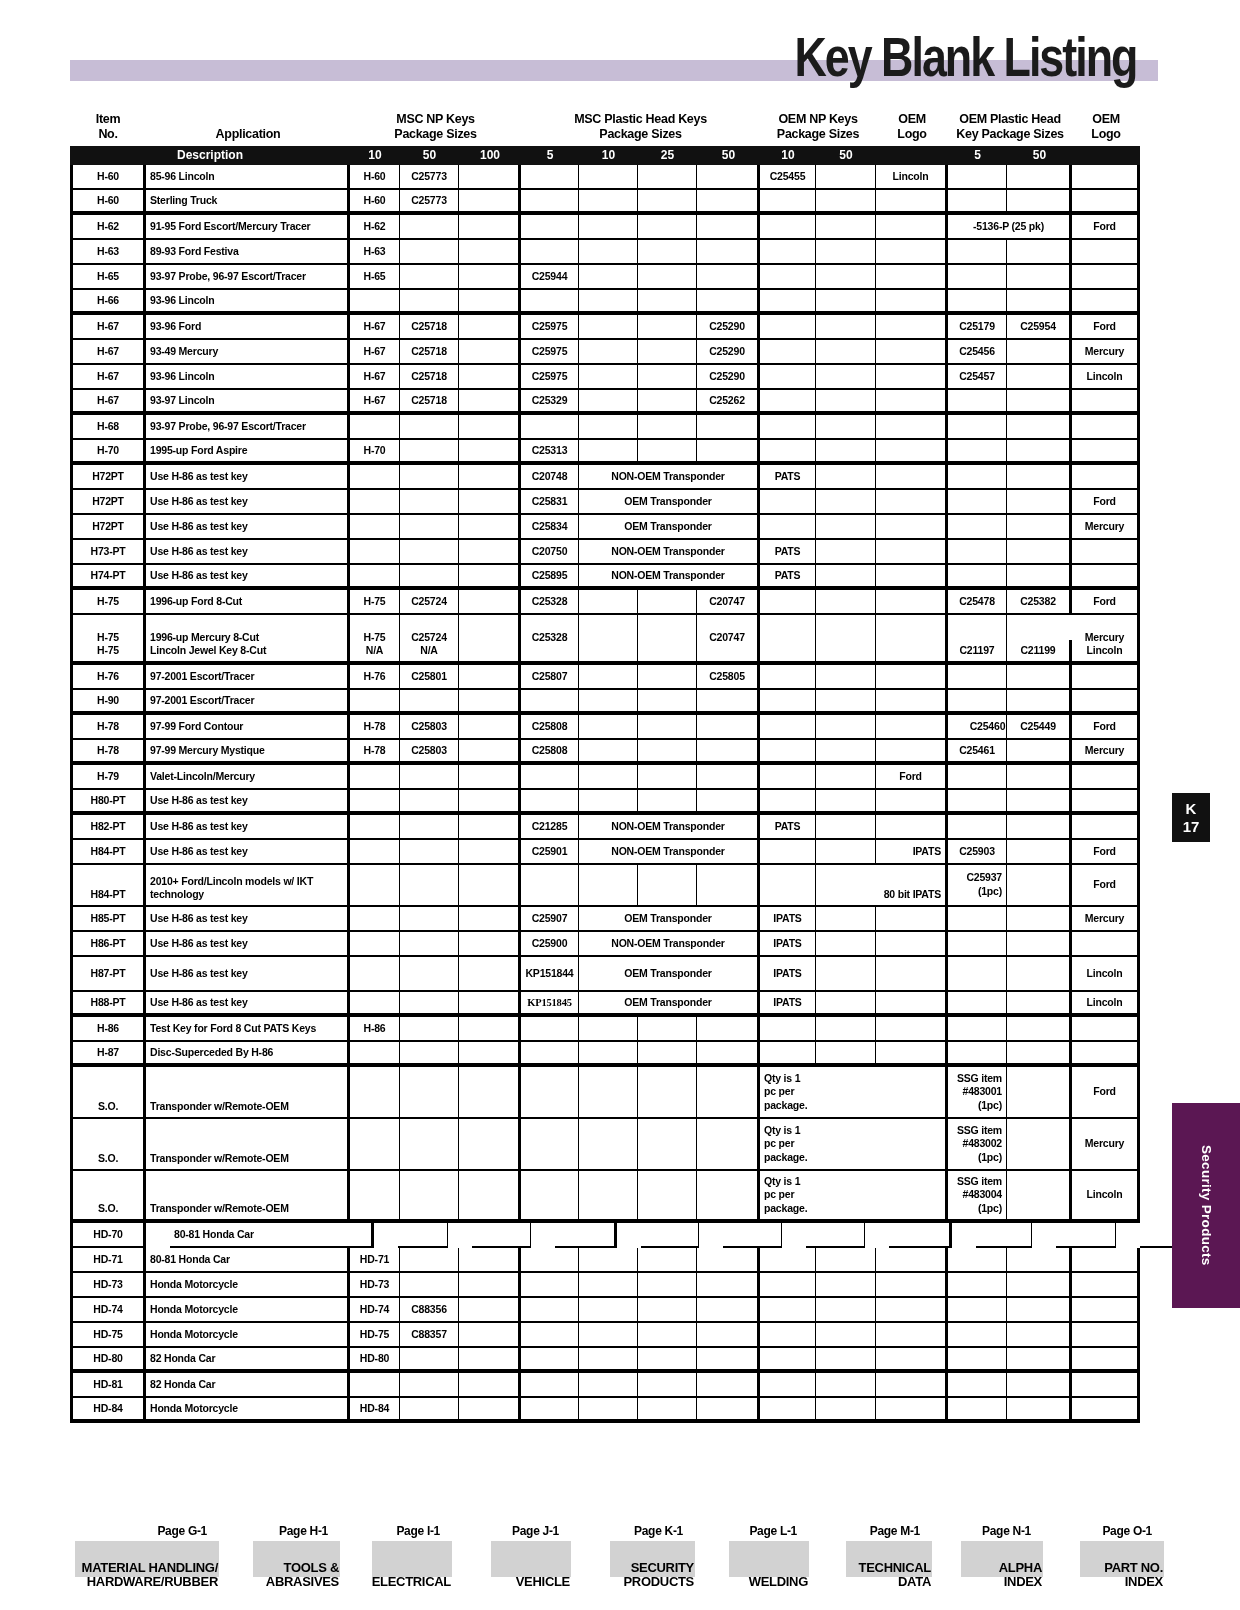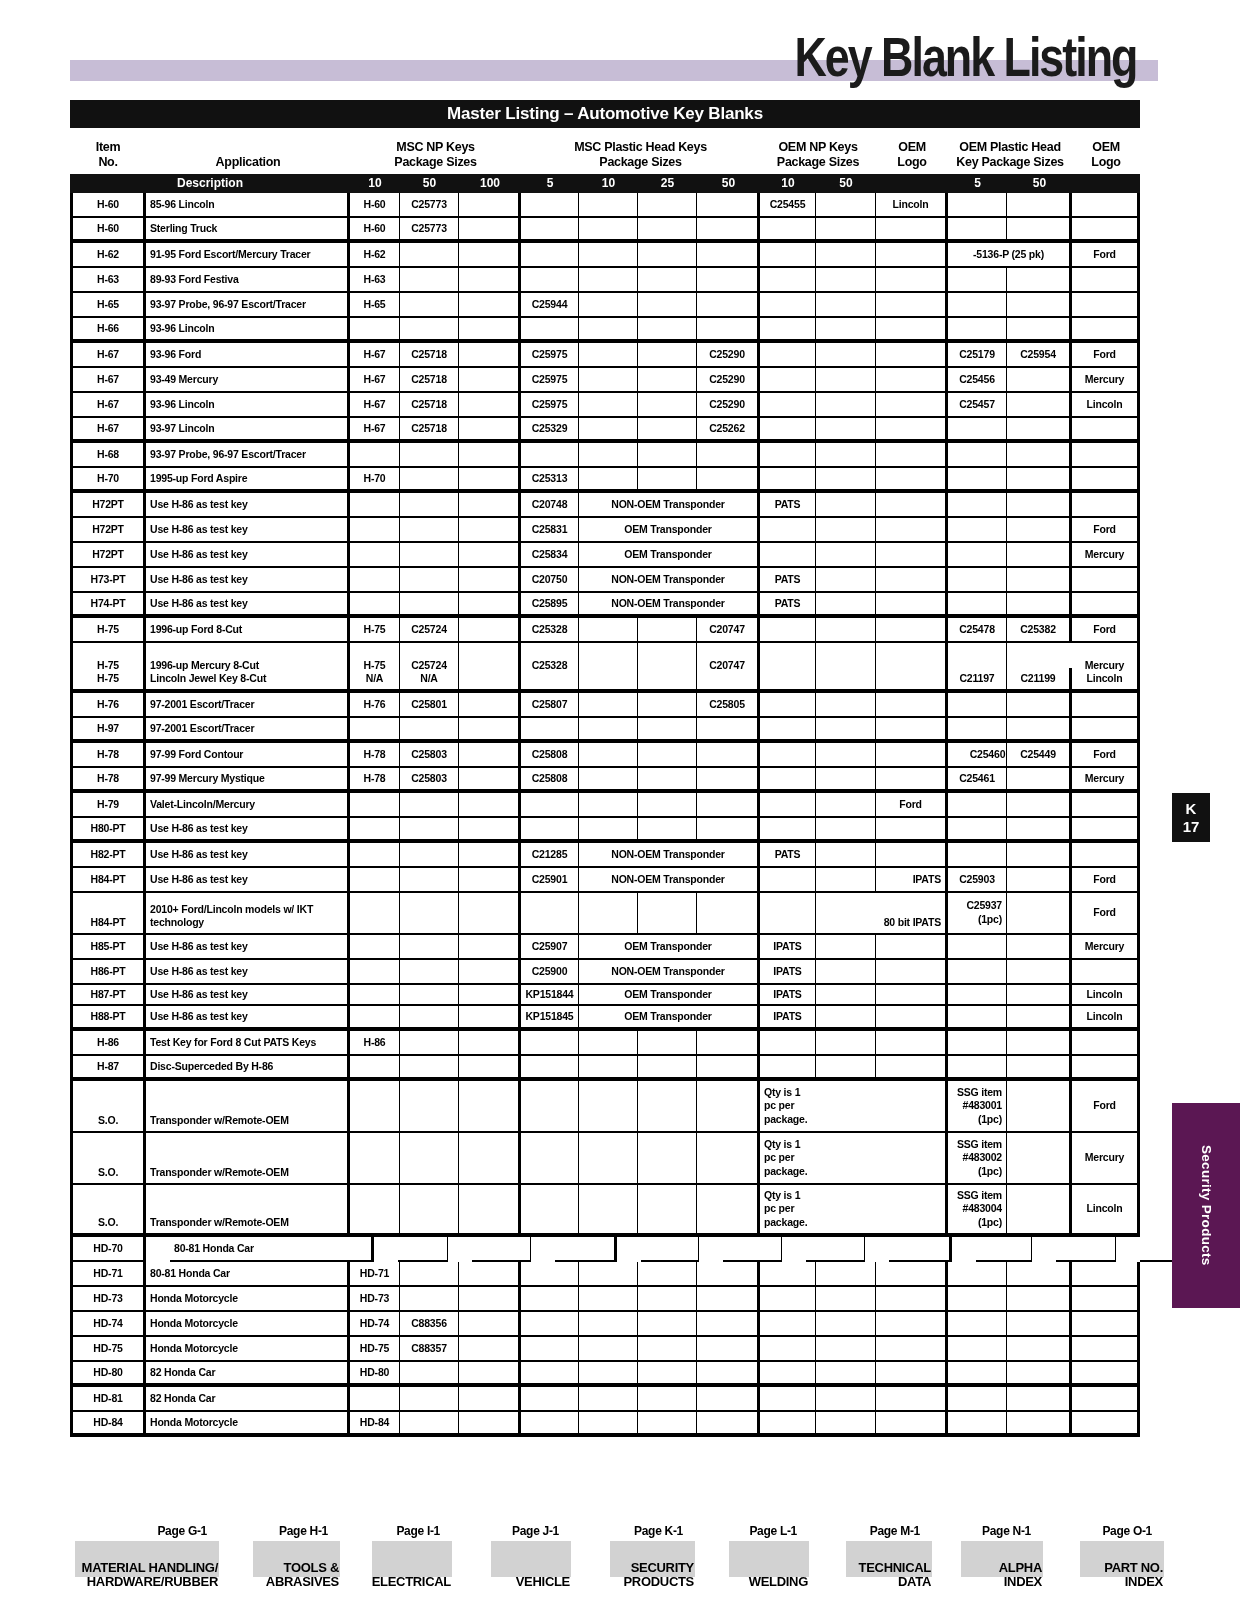--- a/index.html
+++ b/index.html
@@ -56,21 +56,20 @@
            font-weight:bold;line-height:1.12;letter-spacing:-0.3px;white-space:pre-line;}
 </style>
 </head>
 <body>
 
 <div class="page">
   <div class="lav-bar"></div>
   <h1 class="title">Key Blank Listing</h1>
 
   <div class="table-wrap">
-    <div class="banner">Master Listing – Automotive Key Blanks</div>
     <div class="ghead" id="ghead">
         <div class="gcell" style="grid-column: 1 / 2;">Item
 No.</div>
         <div class="gcell" style="grid-column: 2 / 3;">Application</div>
         <div class="gcell" style="grid-column: 3 / 6;">MSC NP Keys
 Package Sizes</div>
         <div class="gcell" style="grid-column: 6 / 10;">MSC Plastic Head Keys
 Package Sizes</div>
         <div class="gcell" style="grid-column: 10 / 12;">OEM NP Keys
 Package Sizes</div>
@@ -436,21 +435,21 @@
           <div class="cell" style="grid-column: 8 / 9;"></div>
           <div class="cell ge" style="grid-column: 9 / 10;">C25805</div>
           <div class="cell" style="grid-column: 10 / 11;"></div>
           <div class="cell" style="grid-column: 11 / 12;"></div>
           <div class="cell ge" style="grid-column: 12 / 13;"></div>
           <div class="cell" style="grid-column: 13 / 14;"></div>
           <div class="cell ge" style="grid-column: 14 / 15;"></div>
           <div class="cell ge" style="grid-column: 15 / 16;"></div>
         </div>
         <div class="trow thick" style="height: 25px;">
-          <div class="cell first ge" style="grid-column: 1 / 2;">H-97</div>
+          <div class="cell first ge" style="grid-column: 1 / 2;">H-90</div>
           <div class="cell ge al" style="grid-column: 2 / 3;">97-2001 Escort/Tracer</div>
           <div class="cell" style="grid-column: 3 / 4;"></div>
           <div class="cell" style="grid-column: 4 / 5;"></div>
           <div class="cell ge" style="grid-column: 5 / 6;"></div>
           <div class="cell" style="grid-column: 6 / 7;"></div>
           <div class="cell" style="grid-column: 7 / 8;"></div>
           <div class="cell" style="grid-column: 8 / 9;"></div>
           <div class="cell ge" style="grid-column: 9 / 10;"></div>
           <div class="cell" style="grid-column: 10 / 11;"></div>
           <div class="cell" style="grid-column: 11 / 12;"></div>
@@ -598,42 +597,42 @@
           <div class="cell ge" style="grid-column: 5 / 6;"></div>
           <div class="cell" style="grid-column: 6 / 7;">C25900</div>
           <div class="cell ge" style="grid-column: 7 / 10;">NON-OEM Transponder</div>
           <div class="cell" style="grid-column: 10 / 11;">IPATS</div>
           <div class="cell" style="grid-column: 11 / 12;"></div>
           <div class="cell ge" style="grid-column: 12 / 13;"></div>
           <div class="cell" style="grid-column: 13 / 14;"></div>
           <div class="cell ge" style="grid-column: 14 / 15;"></div>
           <div class="cell ge" style="grid-column: 15 / 16;"></div>
         </div>
-        <div class="trow" style="height: 21px;">
+        <div class="trow" style="height: 35px;">
           <div class="cell first ge" style="grid-column: 1 / 2;">H87-PT</div>
           <div class="cell ge al" style="grid-column: 2 / 3;">Use H-86 as test key</div>
           <div class="cell" style="grid-column: 3 / 4;"></div>
           <div class="cell" style="grid-column: 4 / 5;"></div>
           <div class="cell ge" style="grid-column: 5 / 6;"></div>
           <div class="cell" style="grid-column: 6 / 7;">KP151844</div>
           <div class="cell ge" style="grid-column: 7 / 10;">OEM Transponder</div>
           <div class="cell" style="grid-column: 10 / 11;">IPATS</div>
           <div class="cell" style="grid-column: 11 / 12;"></div>
           <div class="cell ge" style="grid-column: 12 / 13;"></div>
           <div class="cell" style="grid-column: 13 / 14;"></div>
           <div class="cell ge" style="grid-column: 14 / 15;"></div>
           <div class="cell ge" style="grid-column: 15 / 16;">Lincoln</div>
         </div>
         <div class="trow thick" style="height: 25px;">
           <div class="cell first ge" style="grid-column: 1 / 2;">H88-PT</div>
           <div class="cell ge al" style="grid-column: 2 / 3;">Use H-86 as test key</div>
           <div class="cell" style="grid-column: 3 / 4;"></div>
           <div class="cell" style="grid-column: 4 / 5;"></div>
           <div class="cell ge" style="grid-column: 5 / 6;"></div>
-          <div class="cell" style="grid-column: 6 / 7;">KP151845</div>
+          <div class="cell" style="grid-column: 6 / 7; font-family: Liberation Serif, serif;">KP151845</div>
           <div class="cell ge" style="grid-column: 7 / 10;">OEM Transponder</div>
           <div class="cell" style="grid-column: 10 / 11;">IPATS</div>
           <div class="cell" style="grid-column: 11 / 12;"></div>
           <div class="cell ge" style="grid-column: 12 / 13;"></div>
           <div class="cell" style="grid-column: 13 / 14;"></div>
           <div class="cell ge" style="grid-column: 14 / 15;"></div>
           <div class="cell ge" style="grid-column: 15 / 16;">Lincoln</div>
         </div>
         <div class="trow" style="height: 25px;">
           <div class="cell first ge" style="grid-column: 1 / 2;">H-86</div>

